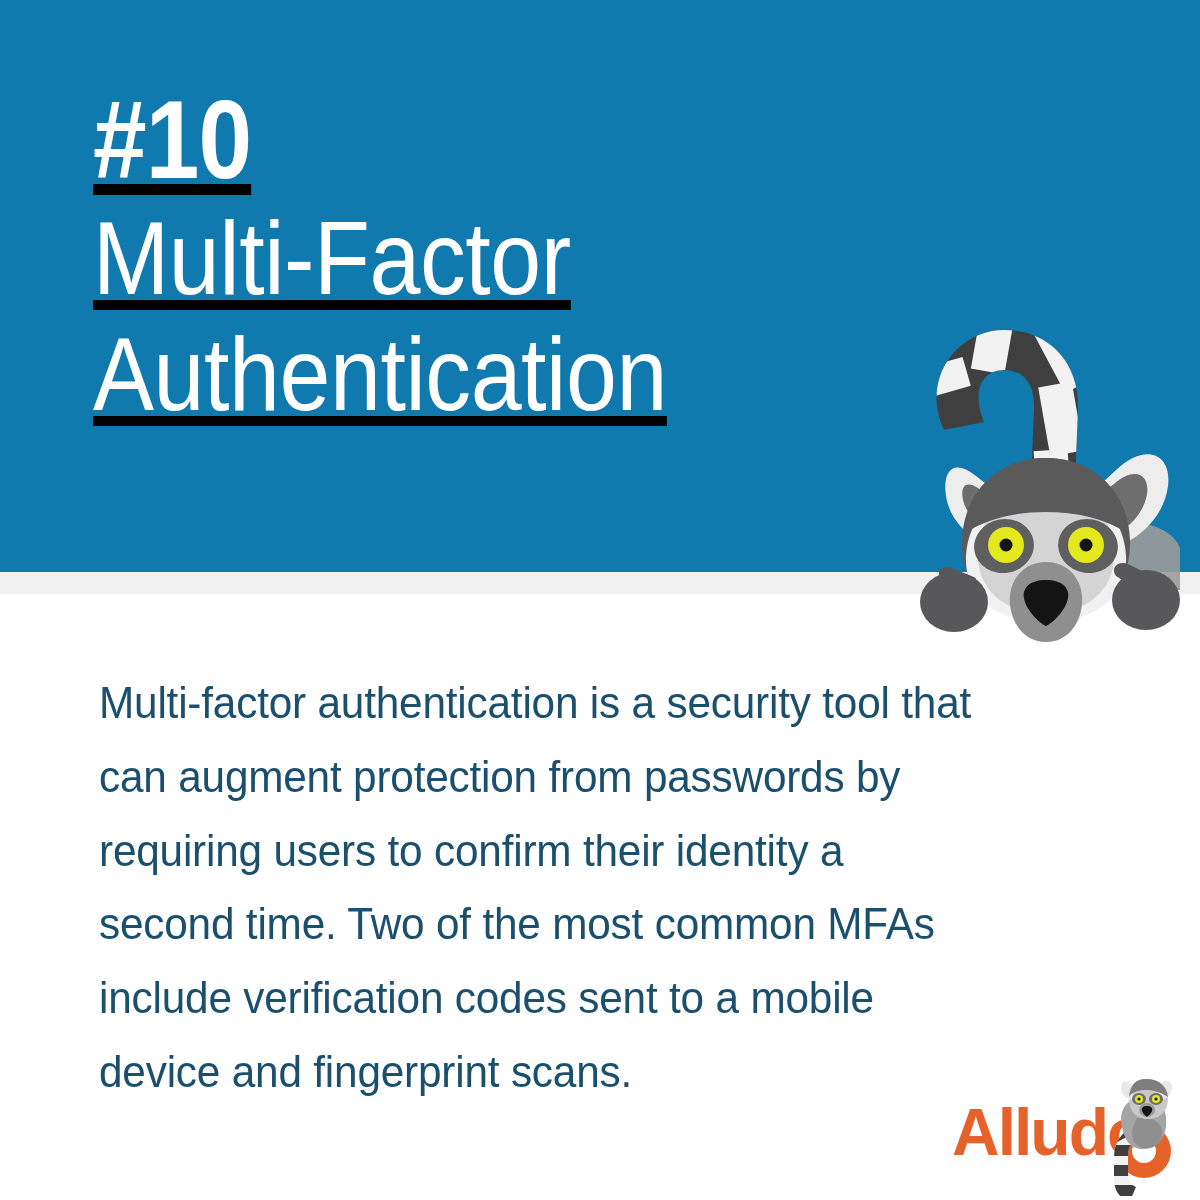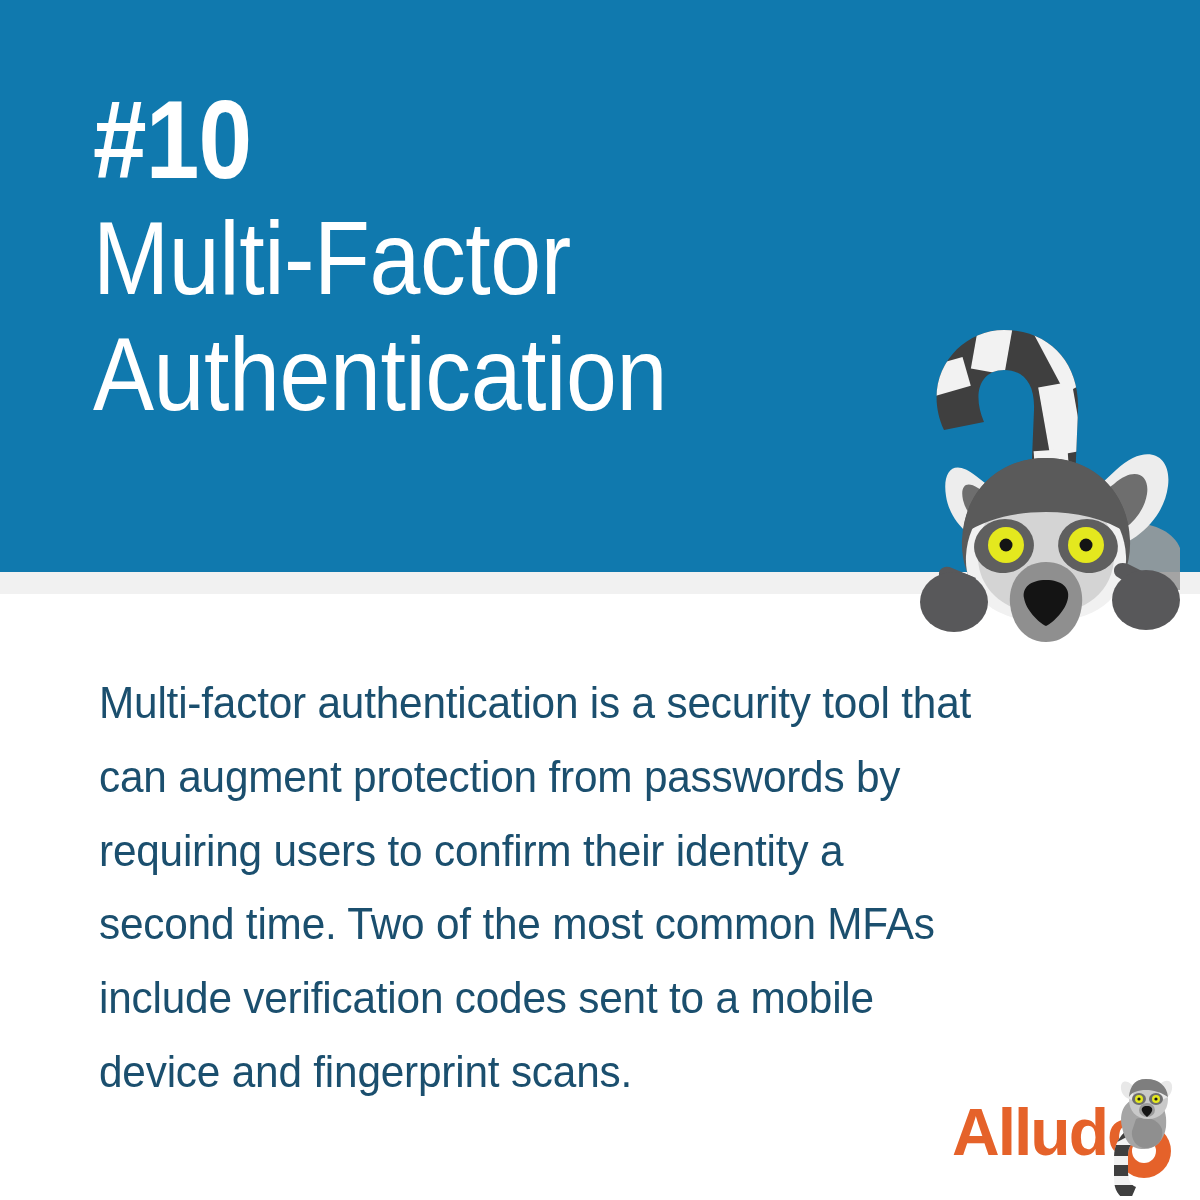--- a/index.html
+++ b/index.html
@@ -44,20 +44,21 @@
     height: 606px;
     background: #ffffff;
   }
 
   
   .hero-text {
     position: absolute;
     left: 93px;
     top: 84px;
     width: 820px;
+    text-decoration: underline;
   }
   .rank {
     font-family: "Liberation Sans Narrow", "Liberation Sans", sans-serif;
     font-weight: 700;
     font-size: 112px;
     line-height: 1.0;
     letter-spacing: -1px;
     color: #ffffff;
     margin: 0 0 4px 0;
     transform: scaleX(0.86);

